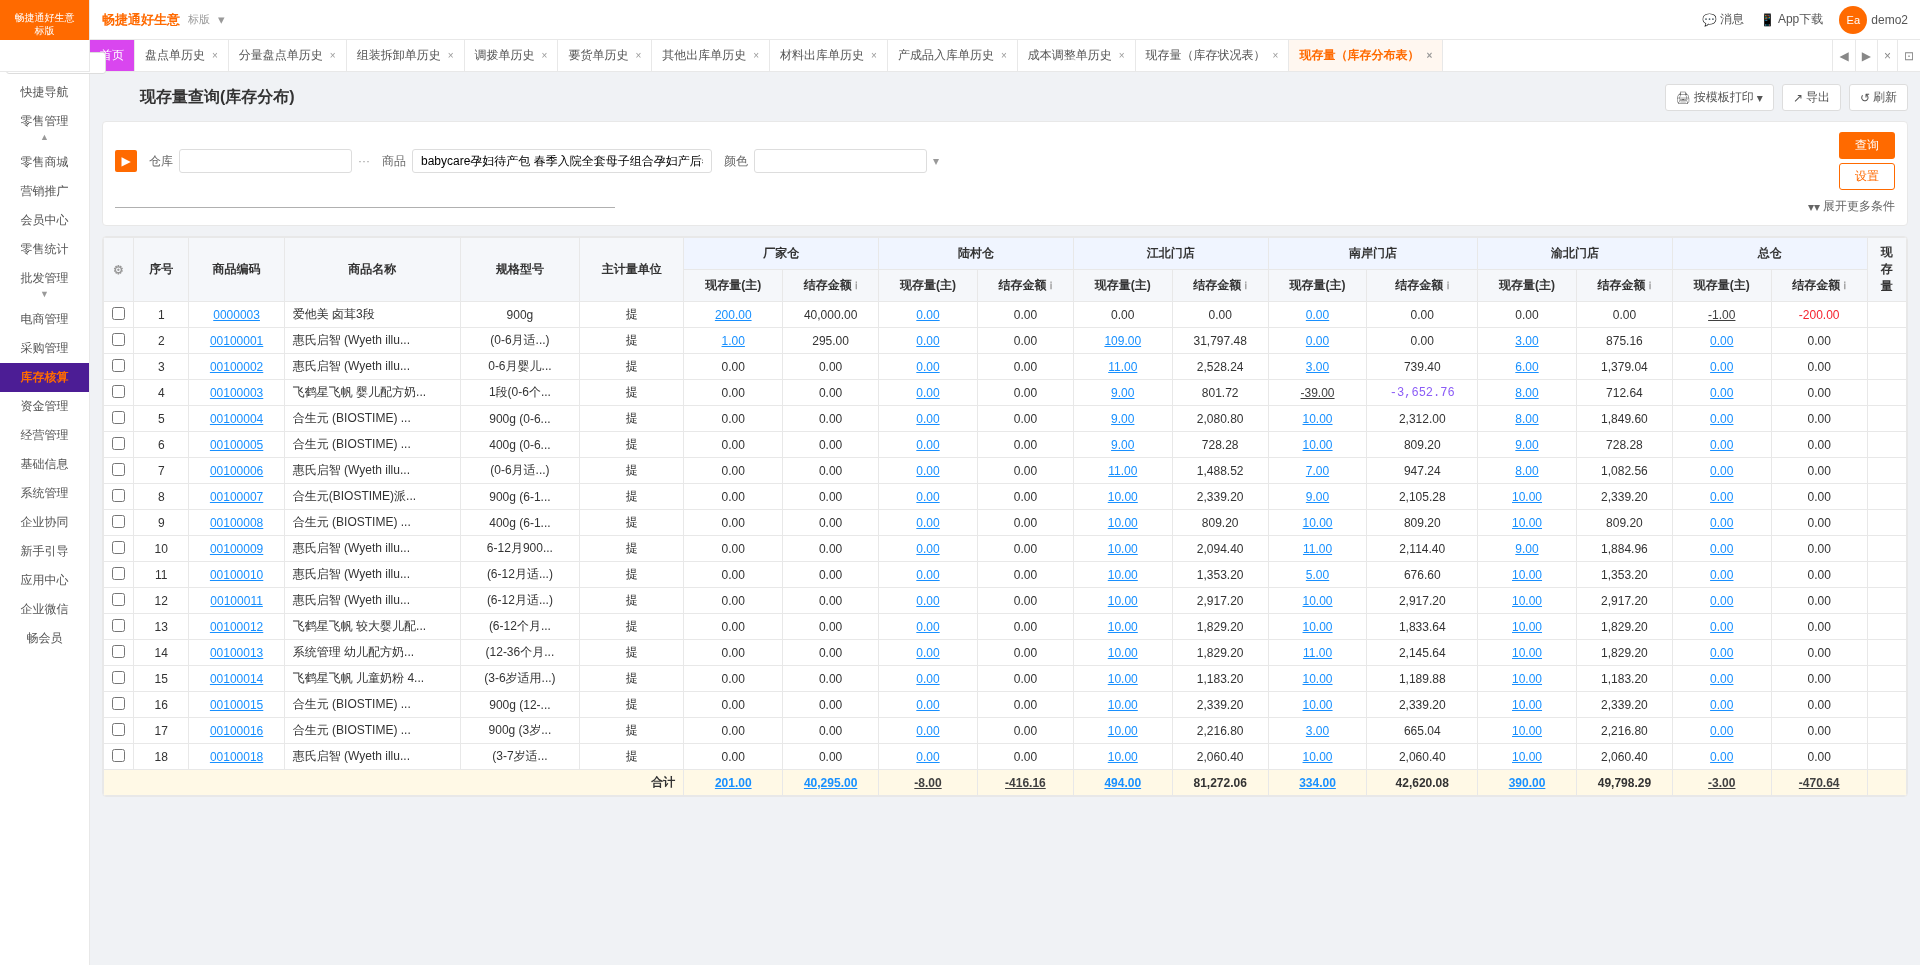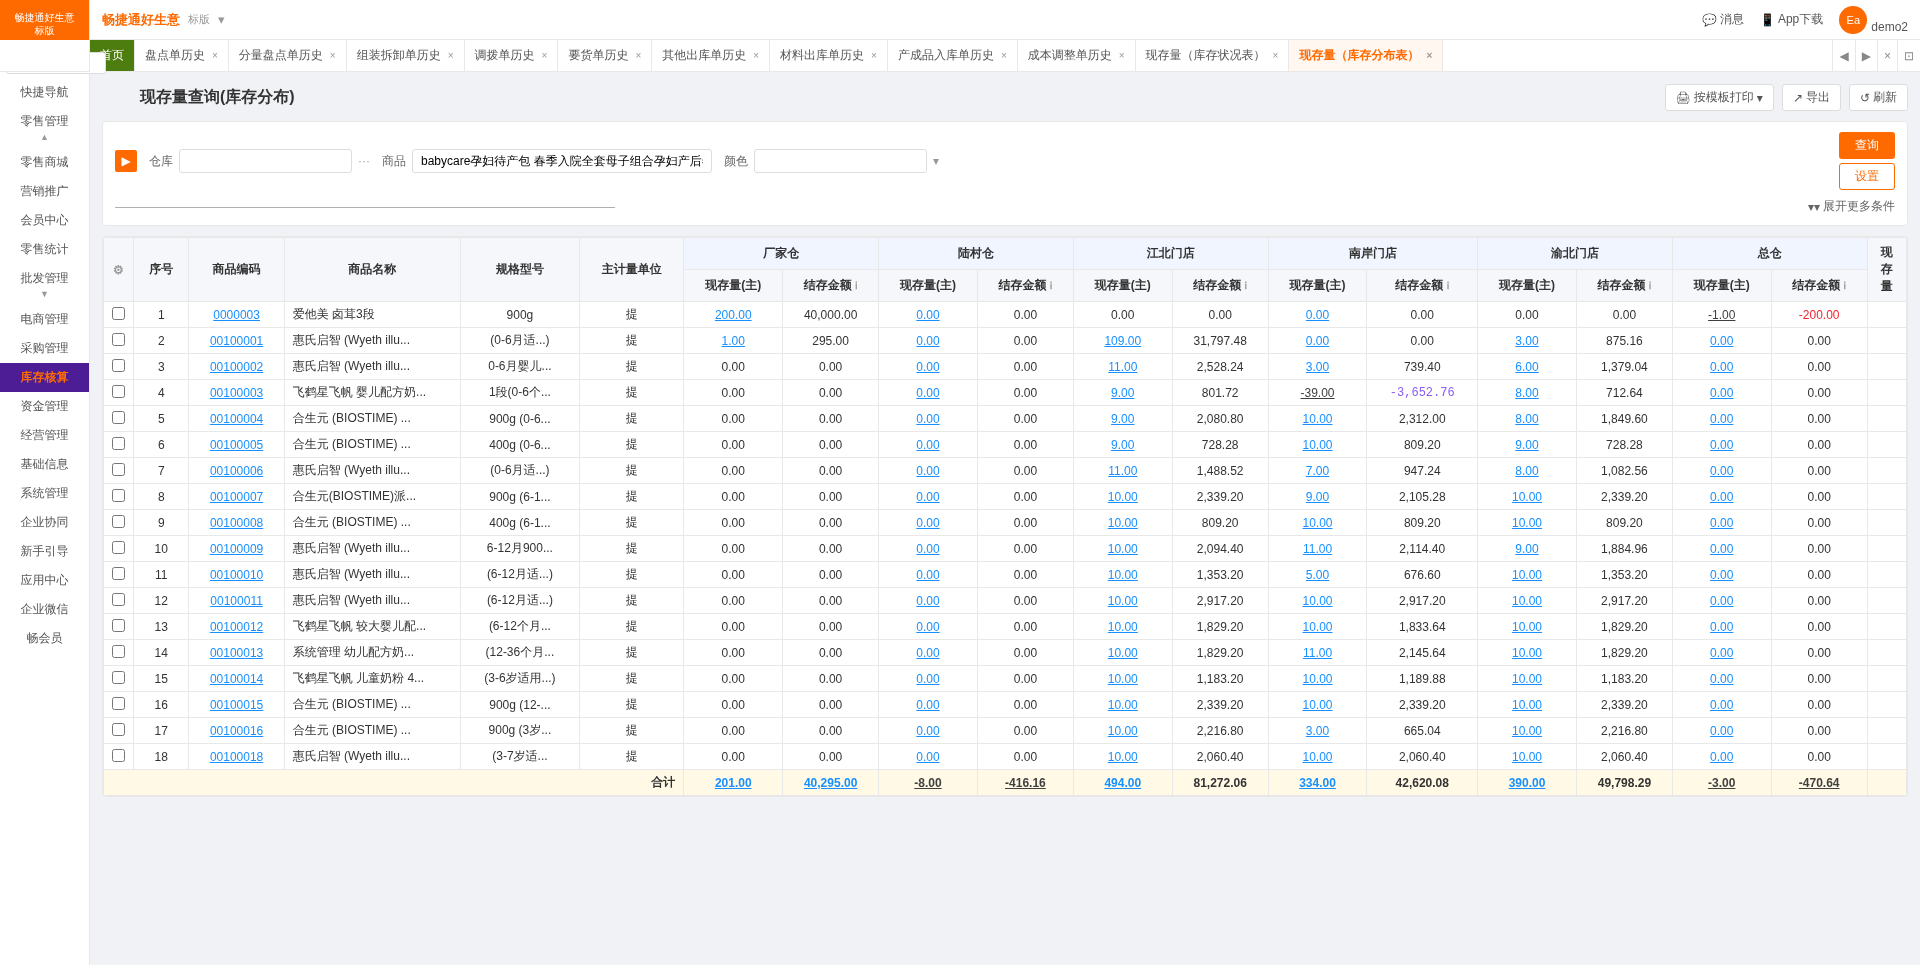--- a/index.html
+++ b/index.html
@@ -60,21 +60,21 @@
     .num-link { color: #1890ff; text-decoration: underline; cursor: pointer; }
     .num-red { color: #404040; text-decoration: underline; cursor: pointer; }
     .gear-icon { color: #999; cursor: pointer; }
     .info-icon { color: #999; cursor: pointer; font-size: 10px; }
 
     
     ::-webkit-scrollbar { width: 6px; height: 6px; }
     ::-webkit-scrollbar-track { background: #f1f1f1; }
     ::-webkit-scrollbar-thumb { background: #ccc; border-radius: 3px; }
     
-    .home-tab { background: #4d7c0f; color: white !important; padding: 0 10px; }
+    .home-tab { background: #d946ef; color: white !important; padding: 0 10px; }
     
     .main-nav { position: fixed; top: 40px; left: 0; width: 90px; height: 32px; background: #fff; border-right: 1px solid #e8e8e8; border-bottom: 1px solid #e8e8e8; z-index: 102; }
   </style>
 </head>
 <body>
 
 <div class="sidebar">
   <div class="sidebar-logo">
     <div class="sidebar-logo-text" style="white-space:pre-line;font-size:10px;">畅捷通好生意
 标版</div>
@@ -151,21 +151,21 @@
   </div>
   <div class="top-bar-right">
     <span>
       <span>💬</span>
       <span>消息</span>
     </span>
     <span>
       <span>📱</span>
       <span>App下载</span>
     </span>
-    <span style="display:flex;align-items:flex-end;gap:4px;">
+    <span style="display:flex;align-items:center;gap:4px;">
       <div class="avatar">Ea</div>
       <span>demo2</span>
     </span>
   </div>
 </div>
 
 <div class="main-nav"></div>
 
 <div class="tab-nav">
   <div class="tab-item home-tab">

